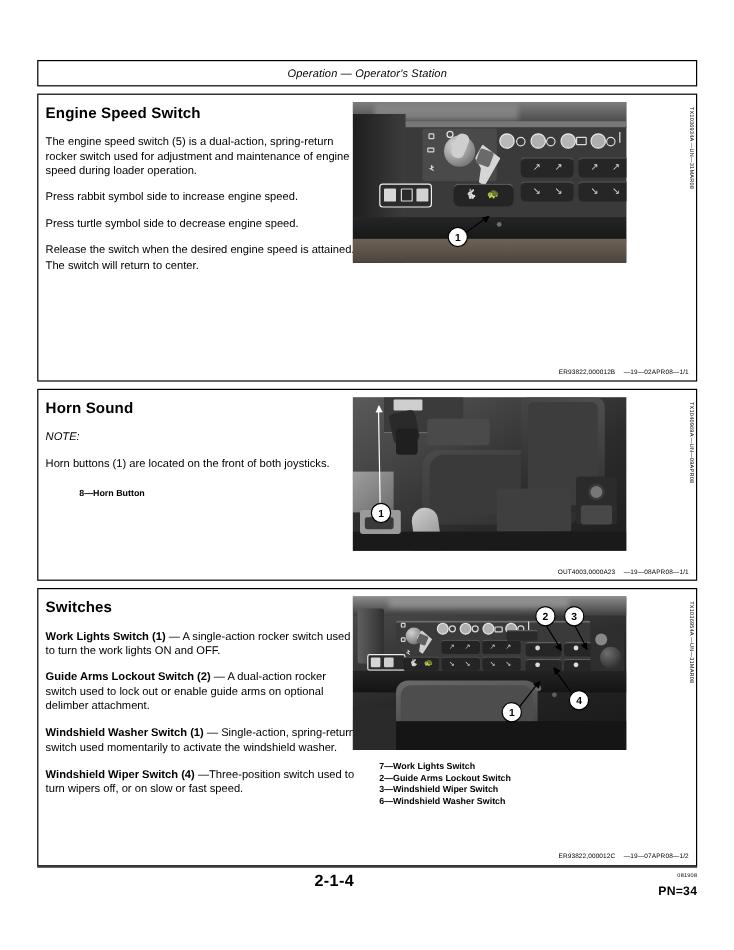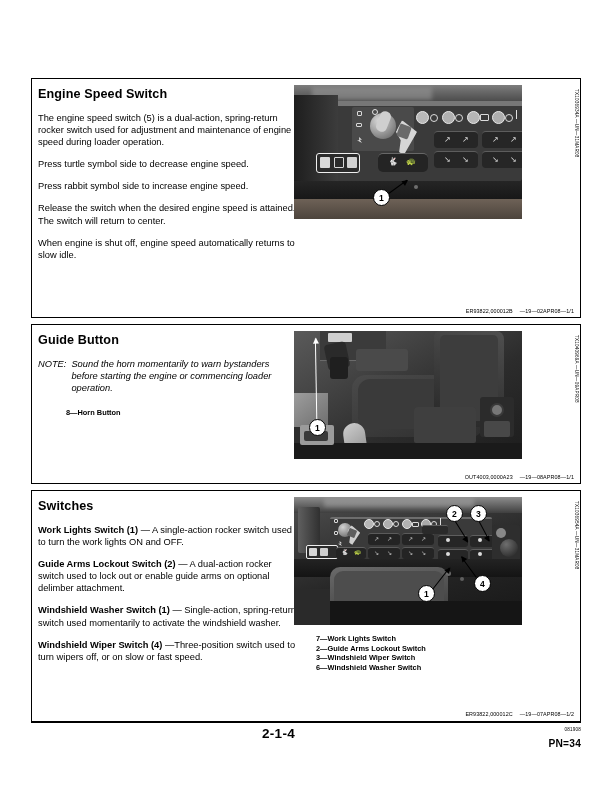--- a/index.html
+++ b/index.html
@@ -205,30 +205,32 @@
     border-bottom: 3px solid transparent;
   }
   .leader.white { background: #fff; }
   .leader.white::after { border-left-color: #fff; }
 </style>
 </head>
 <body>
 
 <div class="page">
 
+  <div class="runhead">
+    <div class="runhead-text">Operation — Operator's Station</div>
+  </div>
 
   <div class="article" id="article-engine-speed">
 
     <div class="col-left">
       <h2 class="sec-title">Engine Speed Switch</h2>
       <p class="body">The engine speed switch (5) is a dual-action, spring-return rocker switch used for adjustment and maintenance of engine speed during loader operation.</p>
+      <p class="body">Press rabbit symbol side to increase engine speed.</p>
       <p class="body">Press turtle symbol side to decrease engine speed.</p>
-      <p class="body">Press rabbit symbol side to increase engine speed.</p>
       <p class="body">Release the switch when the desired engine speed is attained. The switch will return to center.</p>
-      <p class="body">When engine is shut off, engine speed automatically returns to slow idle.</p>
     </div>
 
     <div class="col-right">
       <div class="figure">
         <div class="photo" style="width:228px;height:134px;">
           <div class="scene">
 
             <div style="left:0;top:0;width:228px;height:134px;background:linear-gradient(160deg,#4d4d4d 0%,#2a2a2a 45%,#1a1a1a 100%);"></div>
 
             <div style="left:0;top:0;width:228px;height:22px;background:linear-gradient(180deg,#7d7d7d,#3a3a3a);"></div>
@@ -298,25 +300,25 @@
     </div>
 
     <div class="art-footer">
       <span>ER93822,000012B</span><span class="sep"></span><span>—19—02APR08—1/1</span>
     </div>
   </div>
 
   <div class="article" id="article-horn">
 
     <div class="col-left">
-      <h2 class="sec-title">Guide Button</h2>
+      <h2 class="sec-title">Horn Sound</h2>
       <div class="note-block">
         <span class="note-label">NOTE:</span>
-        <span>Sound the horn momentarily to warn bystanders before starting the engine or commencing loader operation.</span>
-      </div>
+      </div>
+      <p class="body">Horn buttons (1) are located on the front of both joysticks.</p>
       <div class="legend indent-more" style="margin-top:14px;">
         <div>8—Horn Button</div>
       </div>
     </div>
 
     <div class="col-right">
       <div class="figure">
         <div class="photo" style="width:228px;height:128px;">
           <div class="scene">
             <div style="left:0;top:0;width:228px;height:128px;background:linear-gradient(150deg,#5a5a5a,#2c2c2c 60%,#1d1d1d);"></div>

